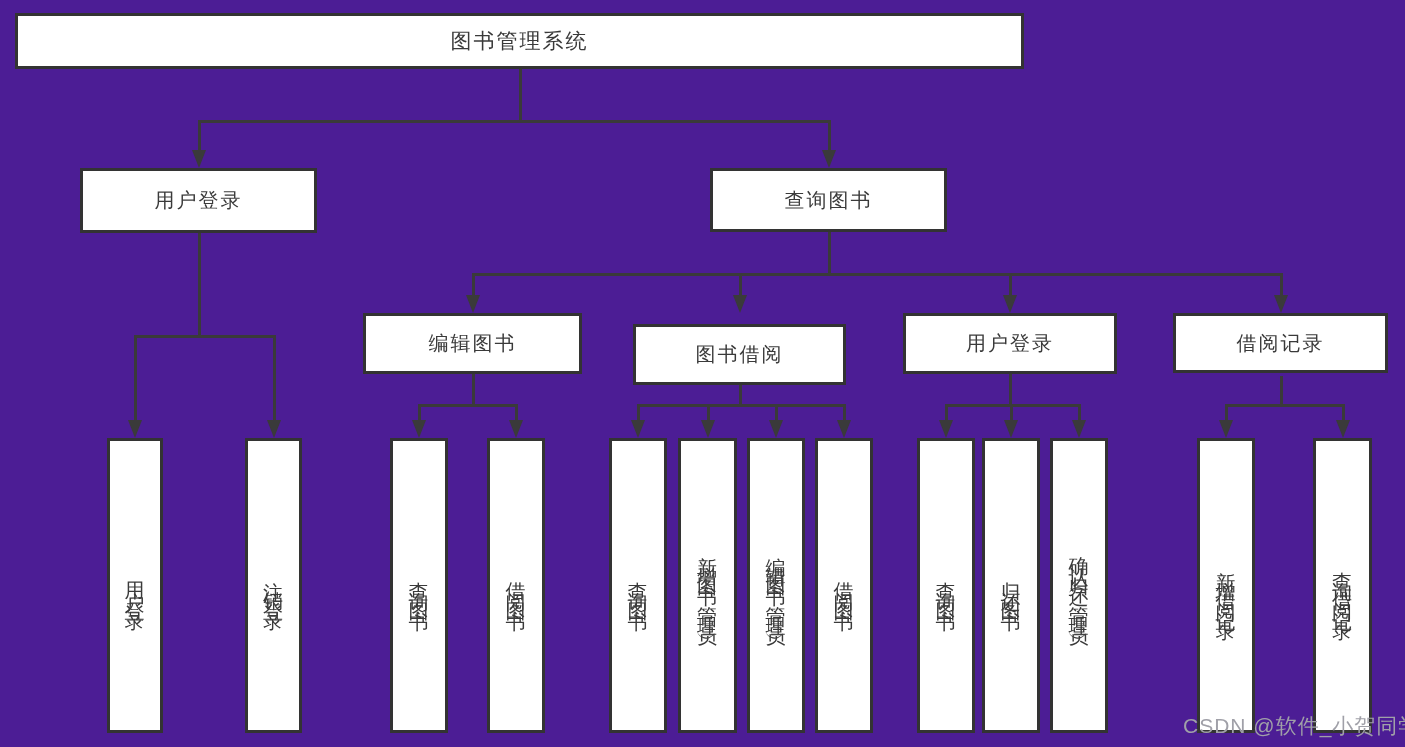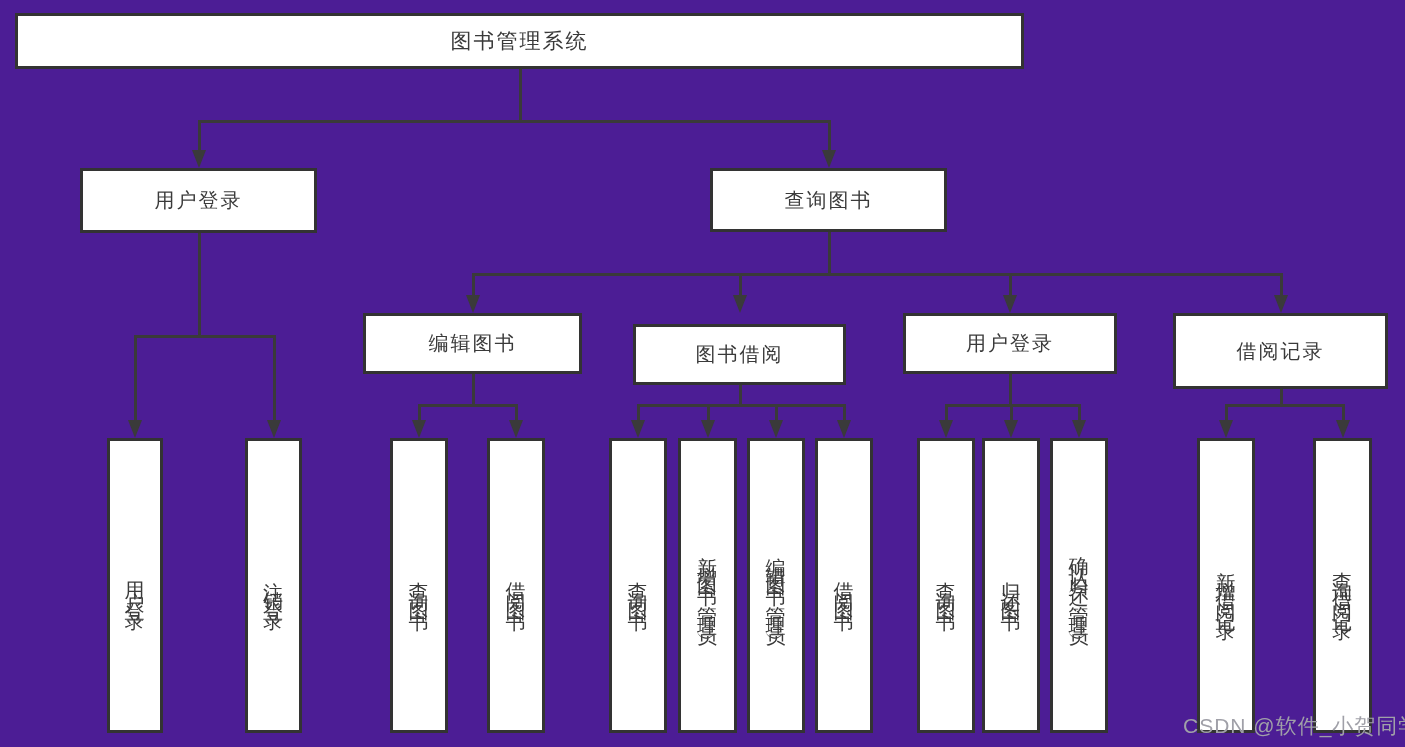--- a/index.html
+++ b/index.html
@@ -126,21 +126,21 @@
       </div>
       <div class="node h" style="left: 363px; top: 313px; width: 219px; height: 61px; border-color: rgb(51, 51, 51); color: rgb(58, 58, 58);">
         <span class="label">编辑图书</span>
       </div>
       <div class="node h" style="left: 633px; top: 324px; width: 213px; height: 61px; border-color: rgb(51, 51, 51); color: rgb(58, 58, 58);">
         <span class="label">图书借阅</span>
       </div>
       <div class="node h" style="left: 903px; top: 313px; width: 214px; height: 61px; border-color: rgb(51, 51, 51); color: rgb(58, 58, 58);">
         <span class="label">用户登录</span>
       </div>
-      <div class="node h" style="left: 1173px; top: 313px; width: 215px; height: 76px; border-color: rgb(51, 51, 51); color: rgb(58, 58, 58);">
+      <div class="node h" style="left: 1173px; top: 313px; width: 215px; height: 60px; border-color: rgb(51, 51, 51); color: rgb(58, 58, 58);">
         <span class="label">借阅记录</span>
       </div>
       <div class="node v" style="left: 107px; top: 438px; width: 56px; height: 295px; border-color: rgb(51, 51, 51); color: rgb(58, 58, 58);">
         <span class="label">用户登录</span>
       </div>
       <div class="node v" style="left: 245px; top: 438px; width: 57px; height: 295px; border-color: rgb(51, 51, 51); color: rgb(58, 58, 58);">
         <span class="label">注销登录</span>
       </div>
       <div class="node v" style="left: 390px; top: 438px; width: 58px; height: 295px; border-color: rgb(51, 51, 51); color: rgb(58, 58, 58);">
         <span class="label">查询图书</span>

